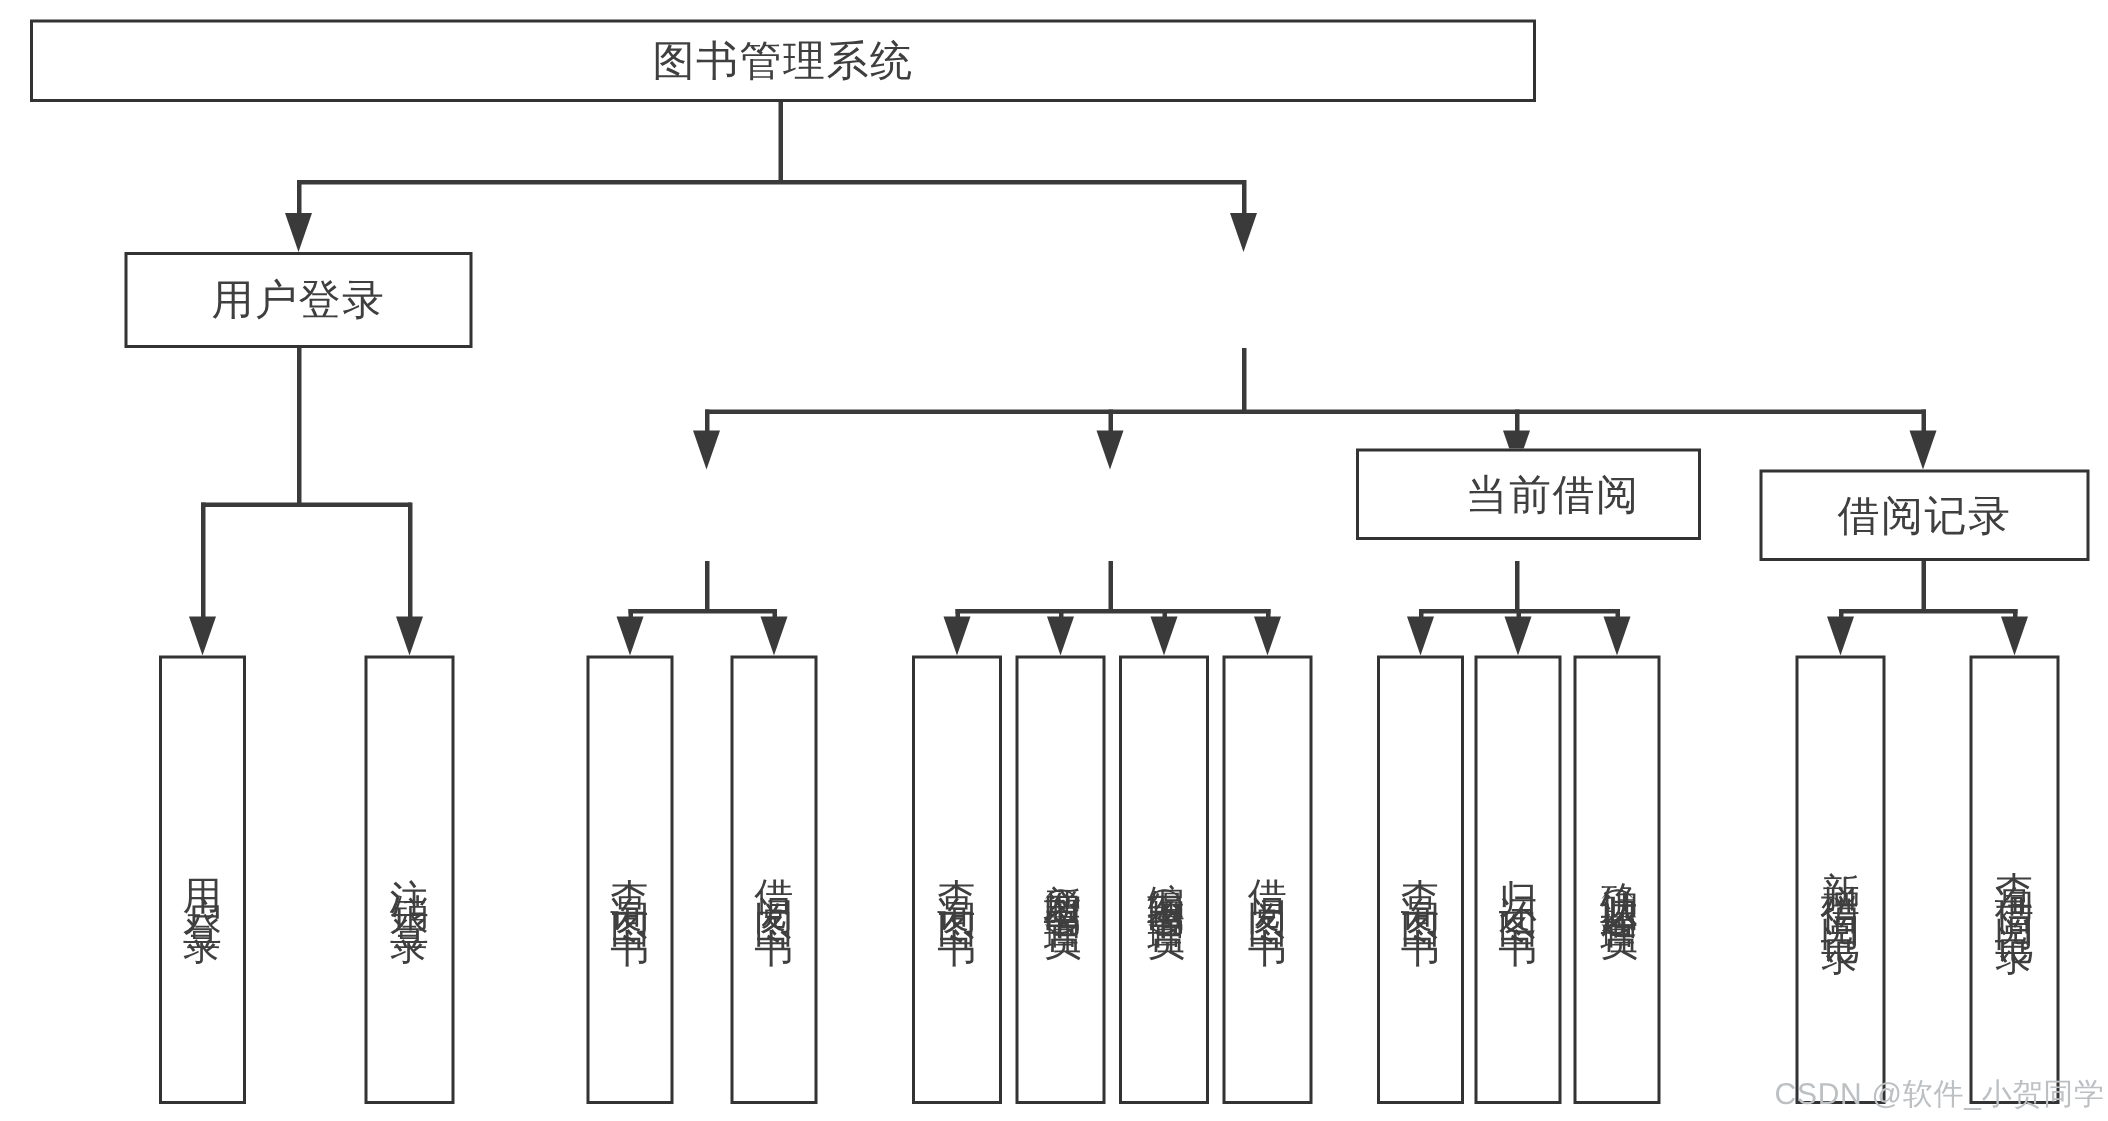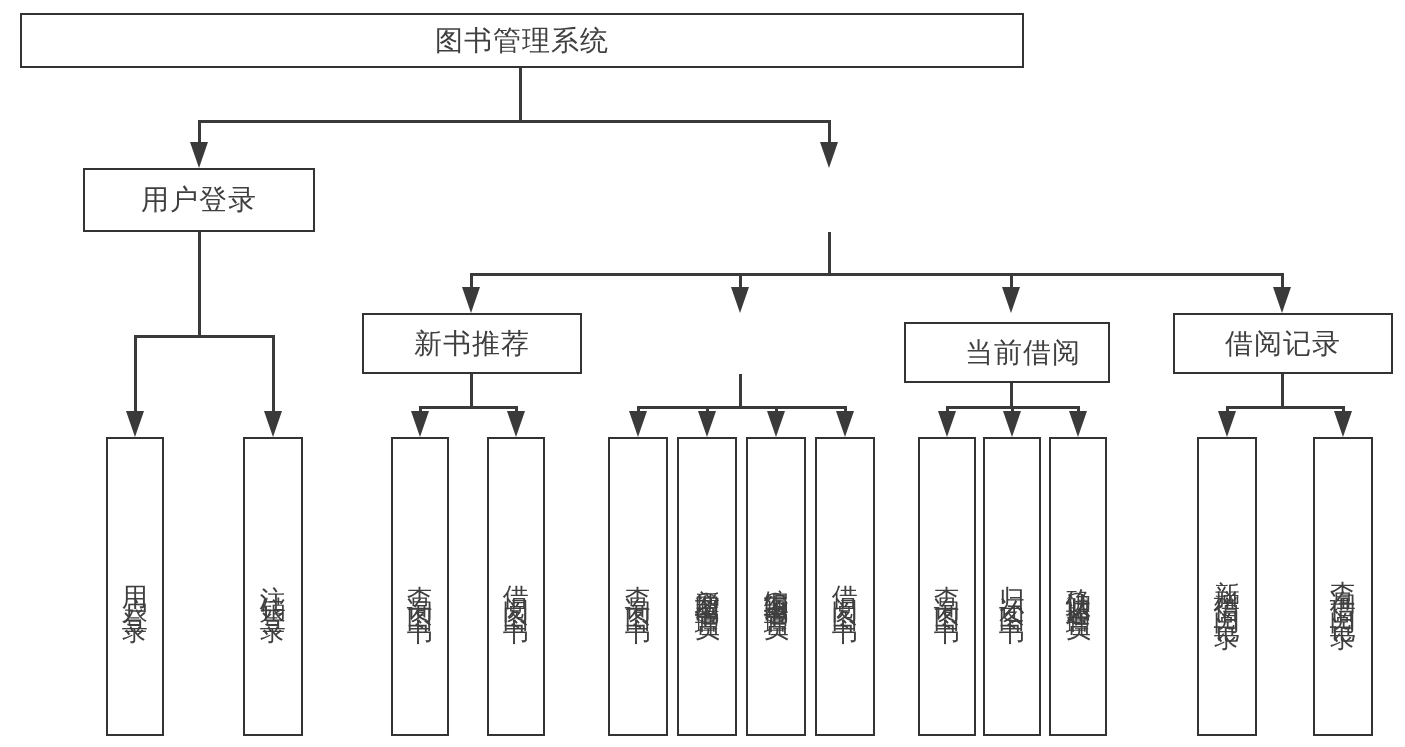--- a/index.html
+++ b/index.html
@@ -110,24 +110,21 @@
   <div class="hline" style="left:470px; top:273px; width:814px;"></div>
   <div class="vline" style="left:470px; top:273px; height:18px;"></div>
   <div class="vline" style="left:739px; top:273px; height:18px;"></div>
   <div class="vline" style="left:1010px; top:273px; height:18px;"></div>
   <div class="vline" style="left:1281px; top:273px; height:18px;"></div>
   <div class="arrow" style="left:462px; top:287px;"></div>
   <div class="arrow" style="left:731px; top:287px;"></div>
   <div class="arrow" style="left:1002px; top:287px;"></div>
   <div class="arrow" style="left:1273px; top:287px;"></div>
 
-  <div class="hbox" style="left:362px; top:313px; width:220px; height:61px;">
-    <span>新书推荐</span>
-  </div>
-  <div class="hbox" style="left:904px; top:322px; width:206px; height:61px;padding-left:32px;">
+  <div class="hbox" style="left:904px; top:299px; width:230px; height:61px;padding-left:32px;">
     <span>当前借阅</span>
   </div>
   <div class="hbox" style="left:1173px; top:313px; width:220px; height:61px;">
     <span>借阅记录</span>
   </div>
 
   <div class="vline" style="left:470px; top:374px; height:34px;"></div>
   <div class="vline" style="left:739px; top:374px; height:34px;"></div>
   <div class="vline" style="left:1010px; top:374px; height:34px;"></div>
   <div class="vline" style="left:1281px; top:374px; height:34px;"></div>
@@ -198,14 +195,15 @@
     <span class="vtext">确认归还（管理员）</span>
   </div>
 
   <div class="vbox med" style="left:1197px; top:437px; width:60px; height:299px;">
     <span class="vtext">新增借阅记录</span>
   </div>
   <div class="vbox med" style="left:1313px; top:437px; width:60px; height:299px;">
     <span class="vtext">查询借阅记录</span>
   </div>
 
+  <div class="watermark">CSDN @软件_小贺同学</div>
 
 </div>
 
 </body></html>

